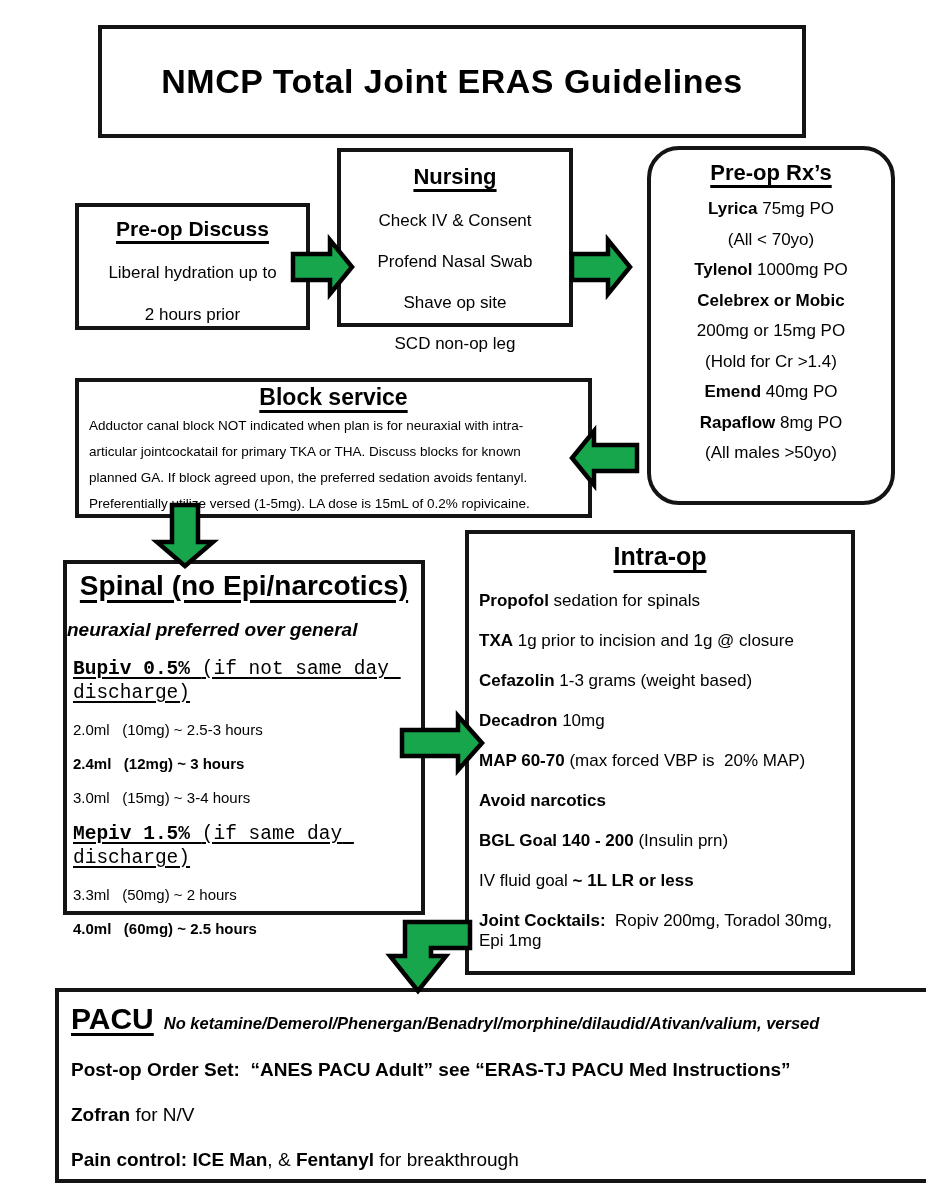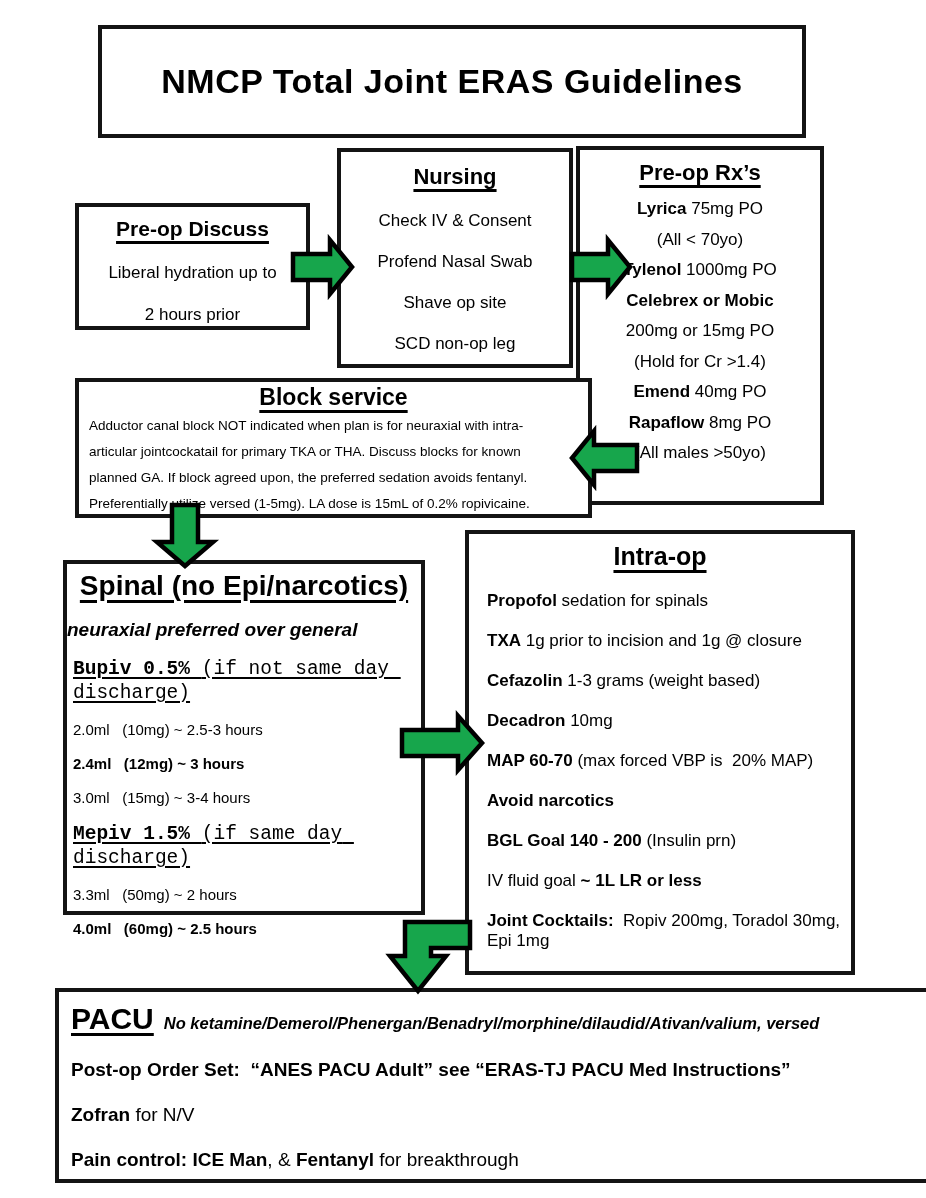--- a/index.html
+++ b/index.html
@@ -17,47 +17,47 @@
   
   .title-box{left:98px;top:25px;width:708px;height:113px;display:flex;align-items:center;justify-content:center;border-width:4px;}
   .title-text{font-size:34px;font-weight:bold;letter-spacing:0.5px;text-align:right;}
 
   
   .preop-patient{left:75px;top:203px;width:235px;height:127px;text-align:center;}
   .preop-patient .heading{font-size:21px;margin-top:10px;}
   .preop-patient .line{font-size:17px;margin-top:22px;}
 
   
-  .nursing{left:337px;top:148px;width:236px;height:220px;text-align:center;}
+  .nursing{left:337px;top:148px;width:236px;height:179px;text-align:center;}
   .nursing .heading{font-size:22px;margin-top:12px;}
   .nursing .line{font-size:17px;margin-top:21px;}
 
   
-  .preop-rx{left:576px;top:146px;width:248px;height:359px;text-align:center;}
+  .preop-rx{left:647px;top:146px;width:248px;height:359px;text-align:center;border-radius:32px;}
   .preop-rx .heading{font-size:22px;margin-top:10px;}
   .preop-rx .lines{margin-top:8px;}
   .preop-rx .line{font-size:17px;line-height:30.5px;}
 
   
   .block-service{left:75px;top:378px;width:517px;height:140px;}
   .block-service .heading{font-size:23px;margin-top:2px;}
   .block-service .lines{padding:2px 10px 0 10px;}
   .block-service .line{font-size:13.5px;line-height:26px;}
 
   
   .spinal{left:63px;top:560px;width:362px;height:355px;}
   .spinal .heading{font-size:28px;margin-top:6px;}
   .spinal-sub{text-align:left;font-size:19px;margin-top:17px;}
   .spinal-drug{font-size:19.5px;margin-top:15px;padding-left:6px;}
   .spinal-dose{font-size:15px;margin-top:17px;padding-left:6px;}
 
   
   .intra-op{left:465px;top:530px;width:390px;height:445px;}
   .intra-op .heading{font-size:25px;margin-top:8px;}
-  .intra-op .line{font-size:17px;margin-top:20px;padding:0 2px 0 18px;}
+  .intra-op .line{font-size:17px;margin-top:20px;padding:0 2px 0 10px;}
 
   
   .pacu{left:55px;top:988px;width:876px;height:195px;padding:0 12px;}
   .pacu-first{margin-top:10px;display:flex;align-items:baseline;}
   .pacu-head{font-size:30px;font-weight:bold;text-decoration:underline;text-decoration-thickness:3px;text-underline-offset:4px;margin-right:10px;}
   .pacu-warning{font-size:16.5px;font-weight:bold;font-style:italic;}
   .pacu .lines .line{font-size:19px;margin-top:23px;}
 
   
   .arrow-layer{position:absolute;left:0;top:0;width:926px;height:1198px;z-index:5;pointer-events:none;}

